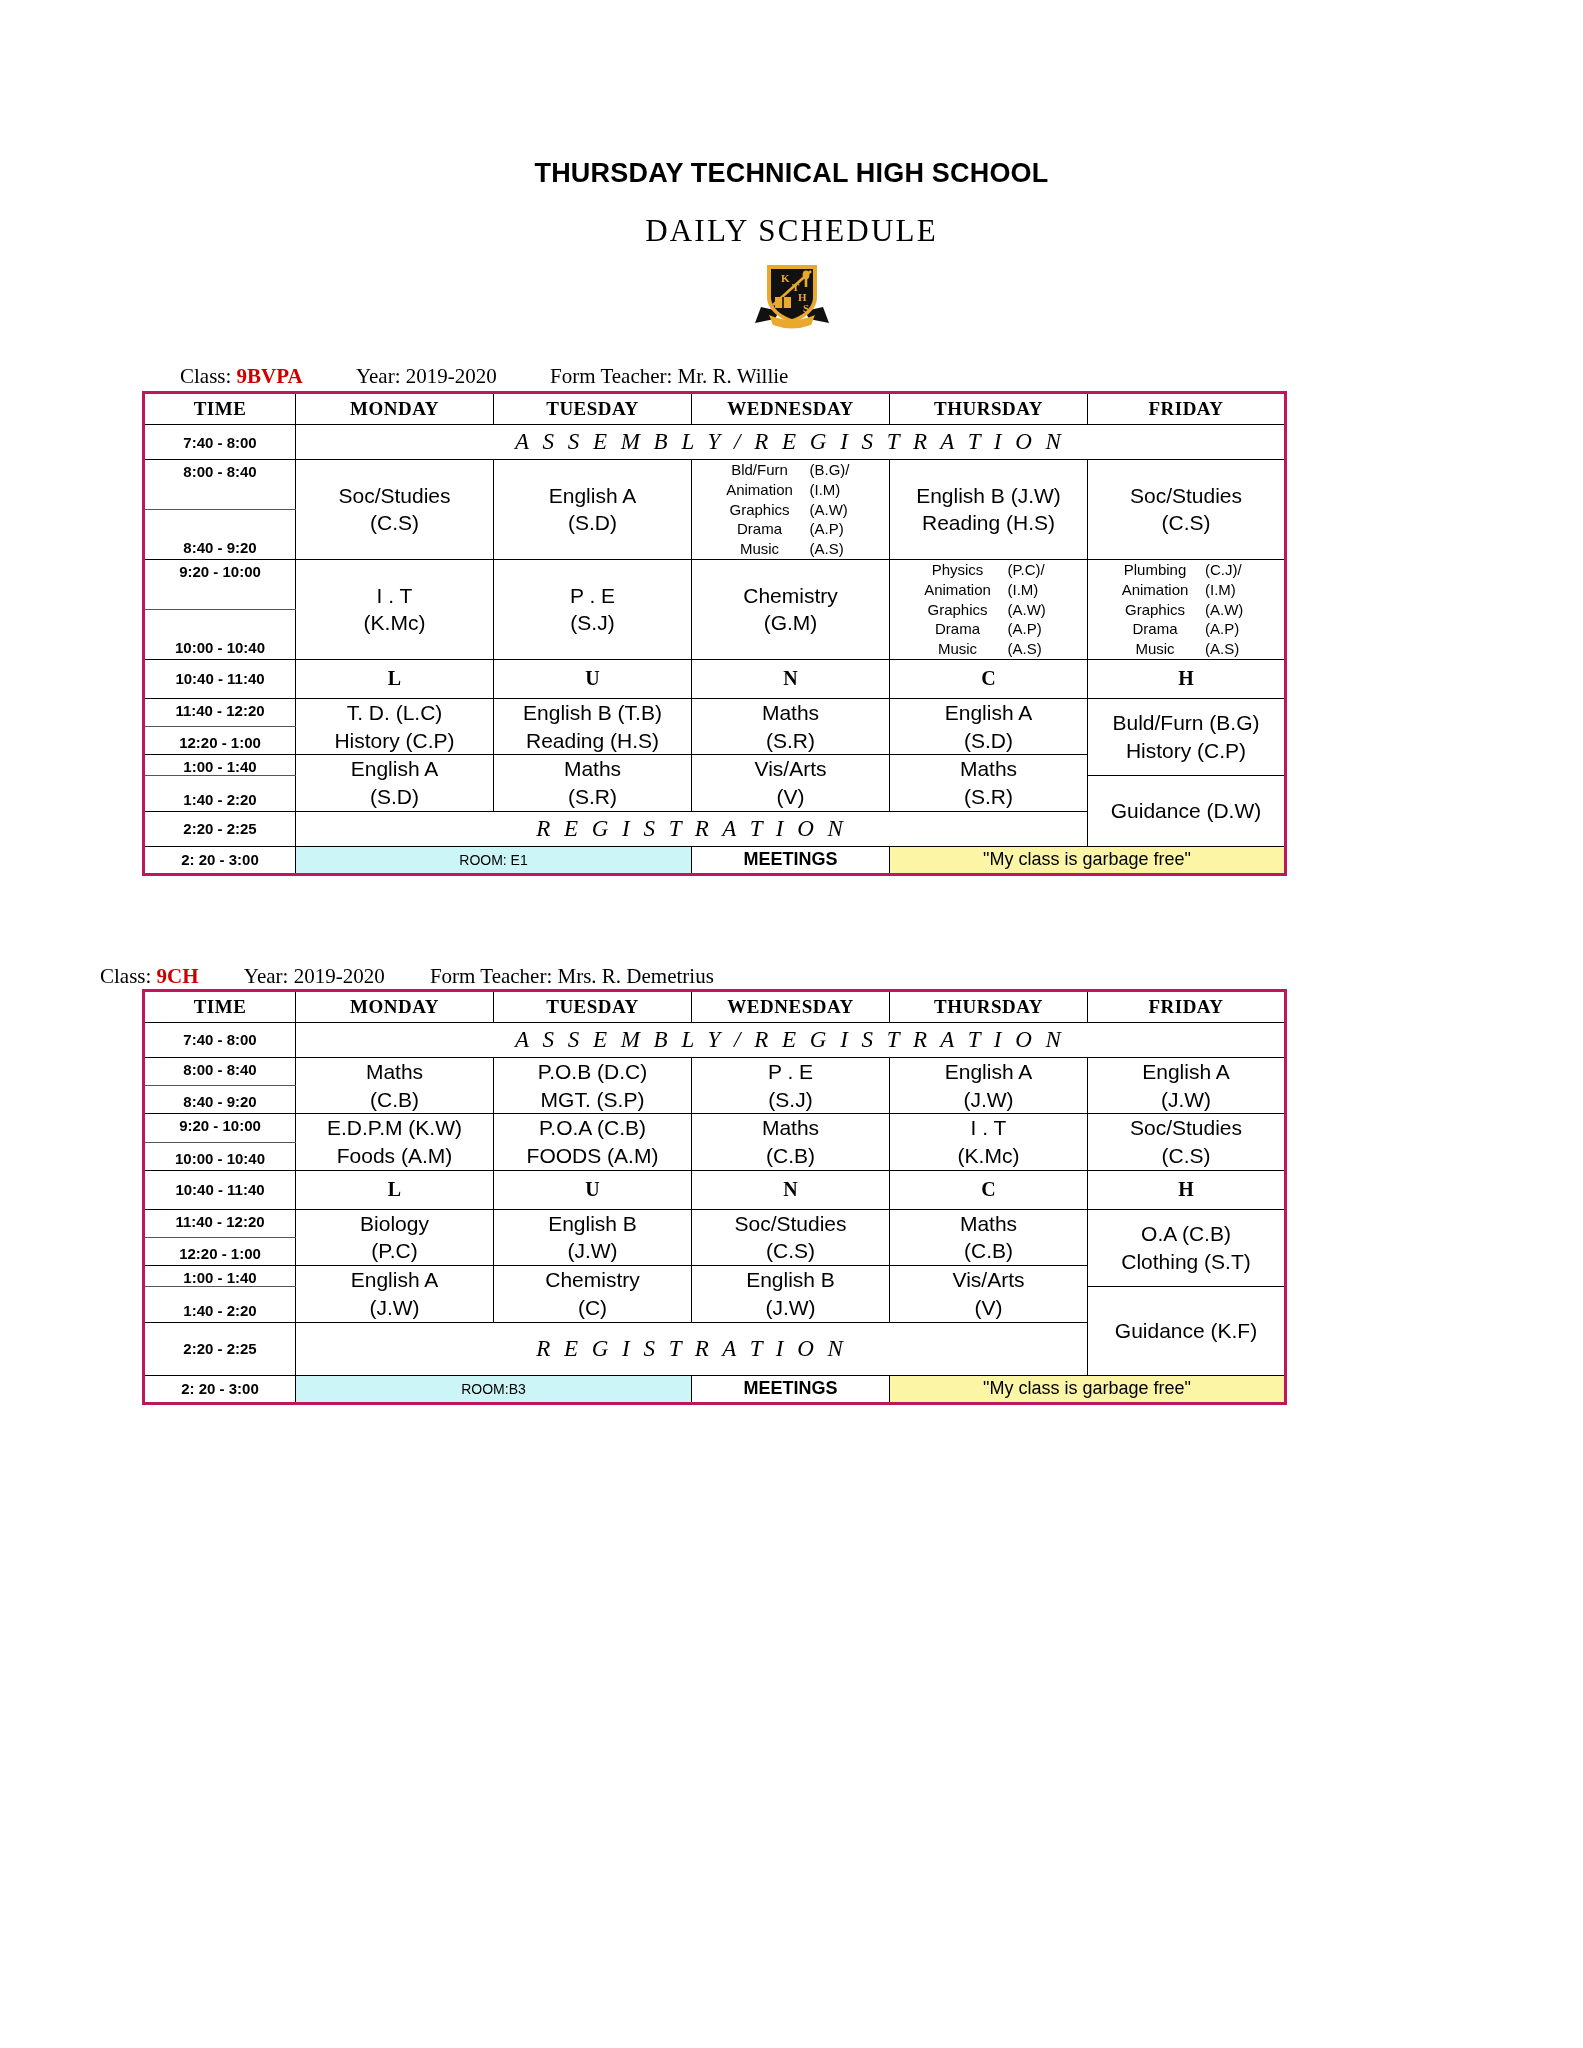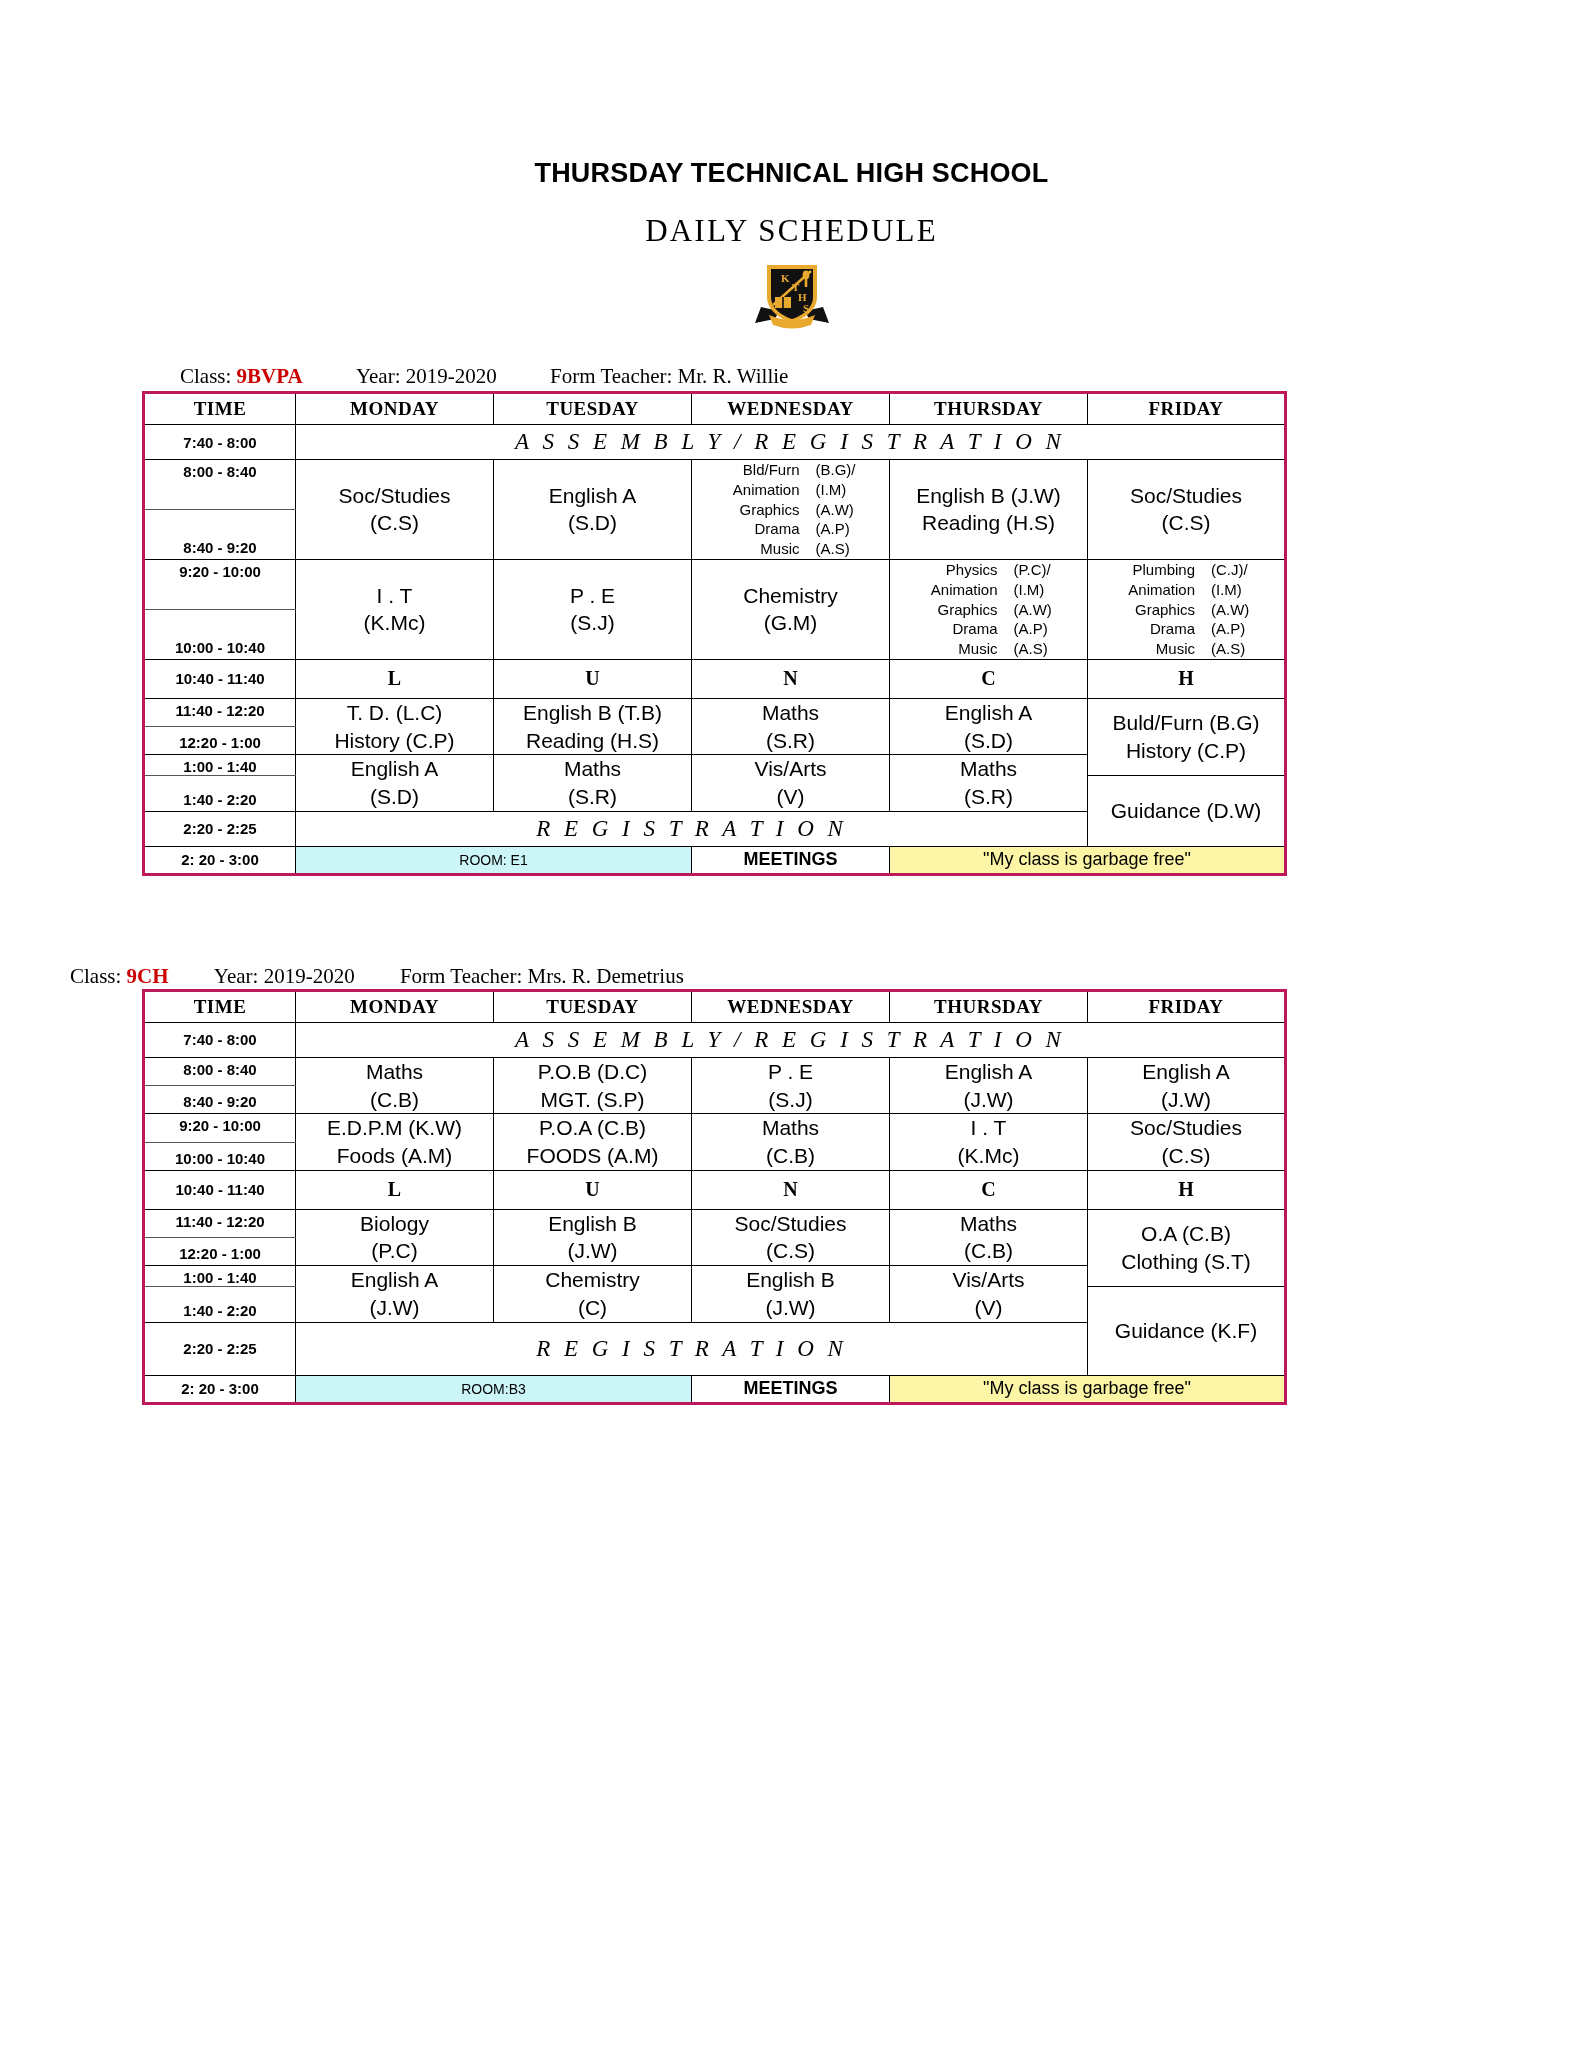--- a/index.html
+++ b/index.html
@@ -109,21 +109,21 @@
   }
   td.subject.small {
     font-size: 15px;
     line-height: 1.32;
   }
   .optrow {
     display: flex;
     justify-content: center;
     width: 100%;
   }
-  .optrow .nm { width: 92px; text-align: right; padding-right: 16px; }
+  .optrow .nm { width: 92px; padding-right: 4px; }
   .optrow .cd { width: 58px; text-align: left; }
 
   td.banner {
     font-family: "Liberation Serif", serif;
     font-style: italic;
     font-size: 23px;
     letter-spacing: 4px;
     height: 34px;
   }
   td.lunchletter {
@@ -136,21 +136,21 @@
   td.white  { background: #ffffff !important; font-size: 18px; font-weight: bold; height: 26px; }
   td.yellow { background: #fbf5a5 !important; font-size: 18px; height: 26px; }
 
   .thickbot > td, .thickbot > th { border-bottom: 3px solid #000; }
   .thinsep { border-bottom: 1px solid #555 !important; }
 
   .tbl1-wrap { margin-left: 142px; margin-top: 2px; }
   .tbl2-wrap { margin-left: 142px; margin-top: 0px; }
   .spacer-block { height: 70px; }
   .classline-1 { padding-left: 180px; margin-top: 33px; }
-  .classline-2 { padding-left: 70px; margin-top: 18px; }
+  .classline-2 { padding-left: 100px; margin-top: 18px; }
   .seg-gap-1 { padding-left: 48px; }
   .seg-gap-2 { padding-left: 40px; }
 </style>
 </head>
 <body>
 
 <div class="page">
 
   <div class="school-name">THURSDAY TECHNICAL HIGH SCHOOL</div>
   <div class="daily-schedule">DAILY SCHEDULE</div>

